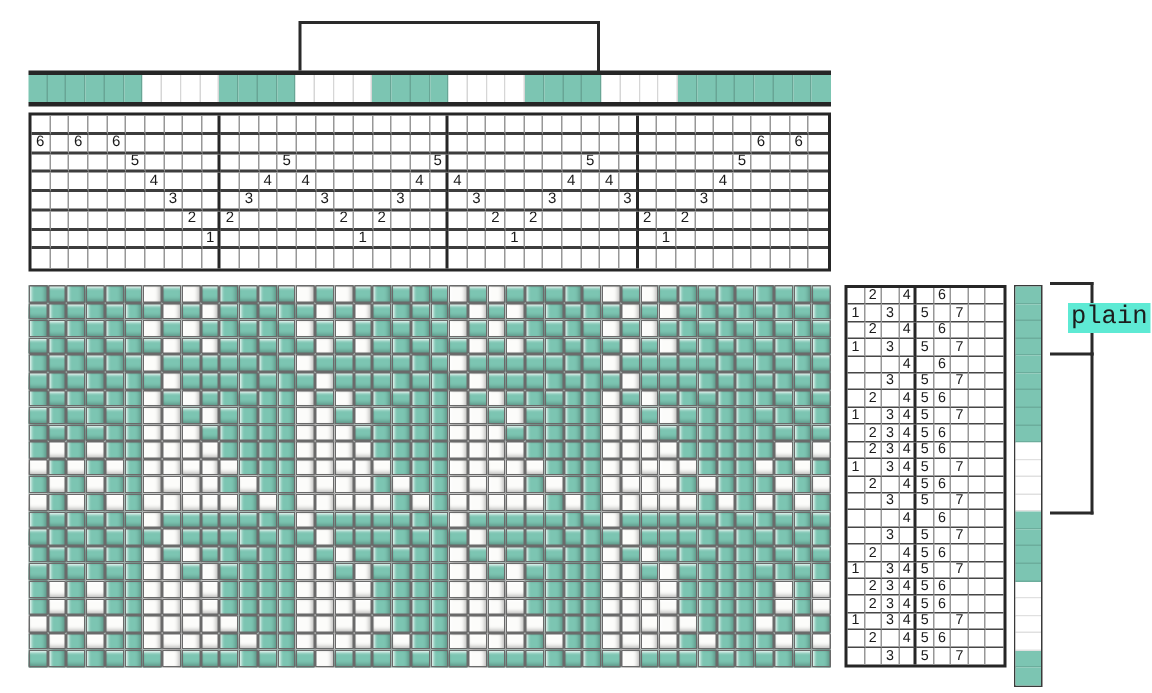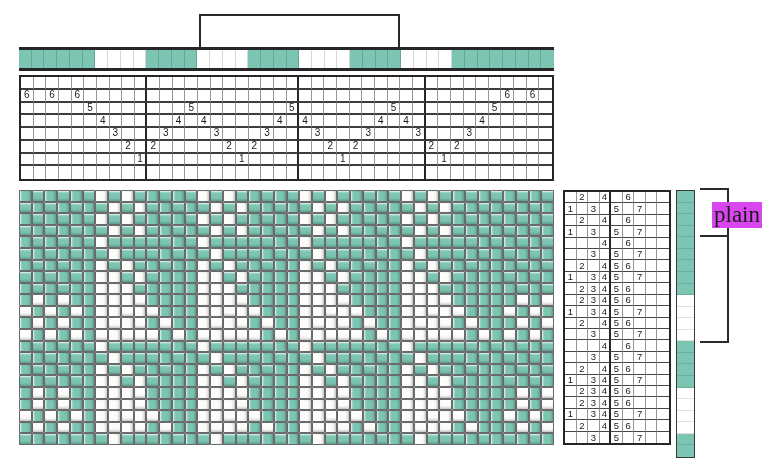--- a/index.html
+++ b/index.html
@@ -78,22 +78,22 @@
   #weft-bar{
     left:676px;top:190px;width:19px;height:268px;box-sizing:border-box;
     border:1.5px solid #3a3a3a;
     display:grid;grid-template-rows:repeat(23,1fr);
   }
   .fb{border-bottom:1px solid rgba(0,0,0,0.12);}
   .fb:last-child{border-bottom:none;}
 
   
   .side-label{
-    font-family:Liberation Serif, serif;font-size:23px;color:#1c1c1c;
-    background:#d946ef;z-index:3;padding:0 2px;line-height:1.15;
+    font-family:Liberation Mono, monospace;font-size:17px;color:#1c1c1c;
+    background:#5eead4;z-index:3;padding:0 2px;line-height:1.15;
   }
   #plain-label{left:712px;top:202px;}
   #repeat-label{left:705px;top:271px;}
 </style>
 </head>
 <body>
 
 <div id="stage">
 
   <div class="abs bracket-line" style="left:200px;top:14px;width:200px;height:2px;"></div>

